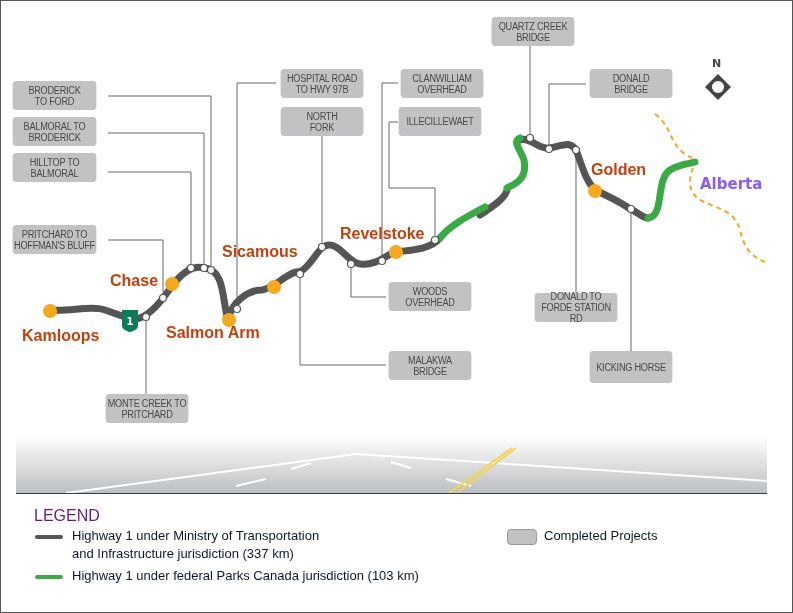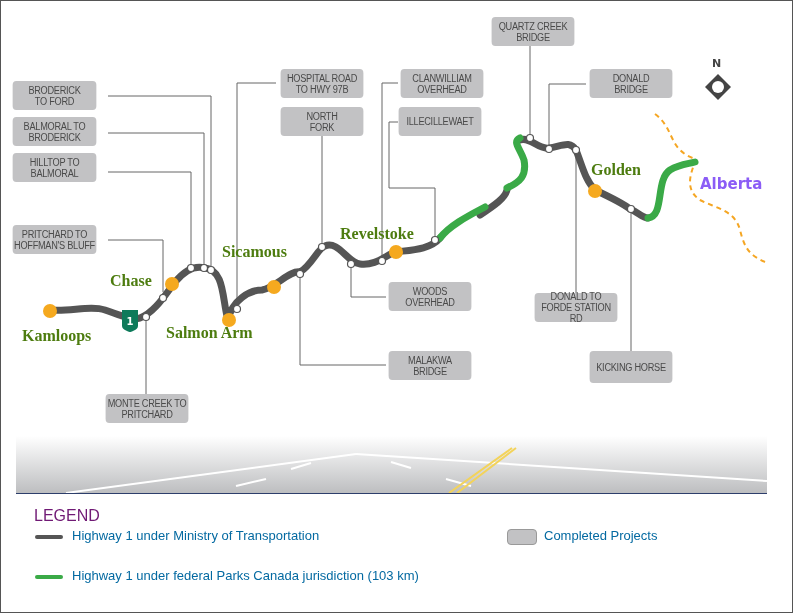--- a/index.html
+++ b/index.html
@@ -1,26 +1,26 @@
 <!DOCTYPE html>
 <html><head>
 <meta charset="utf-8">
 <style>
   html,body{margin:0;padding:0;background:#fff;}
   body{width:793px;height:613px;position:relative;overflow:hidden;font-family:"Liberation Sans",sans-serif;}
   .frame{position:absolute;left:0;top:0;width:791px;height:611px;border:1px solid #555;}
   .box{position:absolute;background:#c2c2c4;border-radius:4px;color:#4a4a4a;font-family:"Liberation Sans",sans-serif;font-size:10px;line-height:11px;text-align:center;display:flex;align-items:center;justify-content:center;letter-spacing:-0.3px;transform:scaleX(0.92);}
   .box span{white-space:pre-line;}
-  .city{position:absolute;font-family:Liberation Serif, serif;font-weight:bold;color:#4d7c0f;font-size:16px;}
+  .city{position:absolute;font-family:Liberation Sans, sans-serif;font-weight:bold;color:#c2410c;font-size:16px;}
   .alberta{position:absolute;font-family:"DejaVu Sans",sans-serif;font-weight:bold;color:#8b5cf6;font-size:15px;}
   .north{position:absolute;font-family:"DejaVu Sans",sans-serif;font-weight:bold;color:#444;font-size:11px;}
   svg.map{position:absolute;left:0;top:0;}
   .road{position:absolute;left:16px;top:436px;width:751px;height:57px;background:linear-gradient(#fff,#bdbec0);border-bottom:1px solid #2d3e6b;overflow:hidden;}
   .legend-title{position:absolute;left:34px;top:507px;font-size:16px;color:#701a75;}
-  .legend-item{position:absolute;font-size:13px;color:#0369a1;line-height:18px;}
+  .legend-item{position:absolute;font-size:13px;color:#0f172a;line-height:18px;}
   .swatch-line{position:absolute;width:28px;height:4px;border-radius:2px;}
   .swatch-box{position:absolute;width:28px;height:14px;background:#c2c2c4;border:1px solid #999;border-radius:4px;}
 </style>
 </head>
 <body>
 
 <div class="frame"></div>
 
 <svg class="map" width="793" height="613">
 
@@ -177,17 +177,18 @@
       <line x1="433" y1="57" x2="496" y2="12"></line>
       <line x1="441" y1="57" x2="500" y2="12"></line>
     </g>
   </svg>
 </div>
 
 <div class="legend-title">LEGEND</div>
 <div class="swatch-line" style="left:35px;top:535px;background:#555;"></div>
 <div class="legend-item" style="left:72px;top:527px;">
   <div>Highway 1 under Ministry of Transportation</div>
+  <div>and Infrastructure jurisdiction (337 km)</div>
 </div>
 <div class="swatch-line" style="left:35px;top:575px;background:#3aaa47;"></div>
 <div class="legend-item" style="left:72px;top:567px;">Highway 1 under federal Parks Canada jurisdiction (103 km)</div>
 <div class="swatch-box" style="left:507px;top:529px;"></div>
 <div class="legend-item" style="left:544px;top:527px;">Completed Projects</div>
 
 </body></html>

